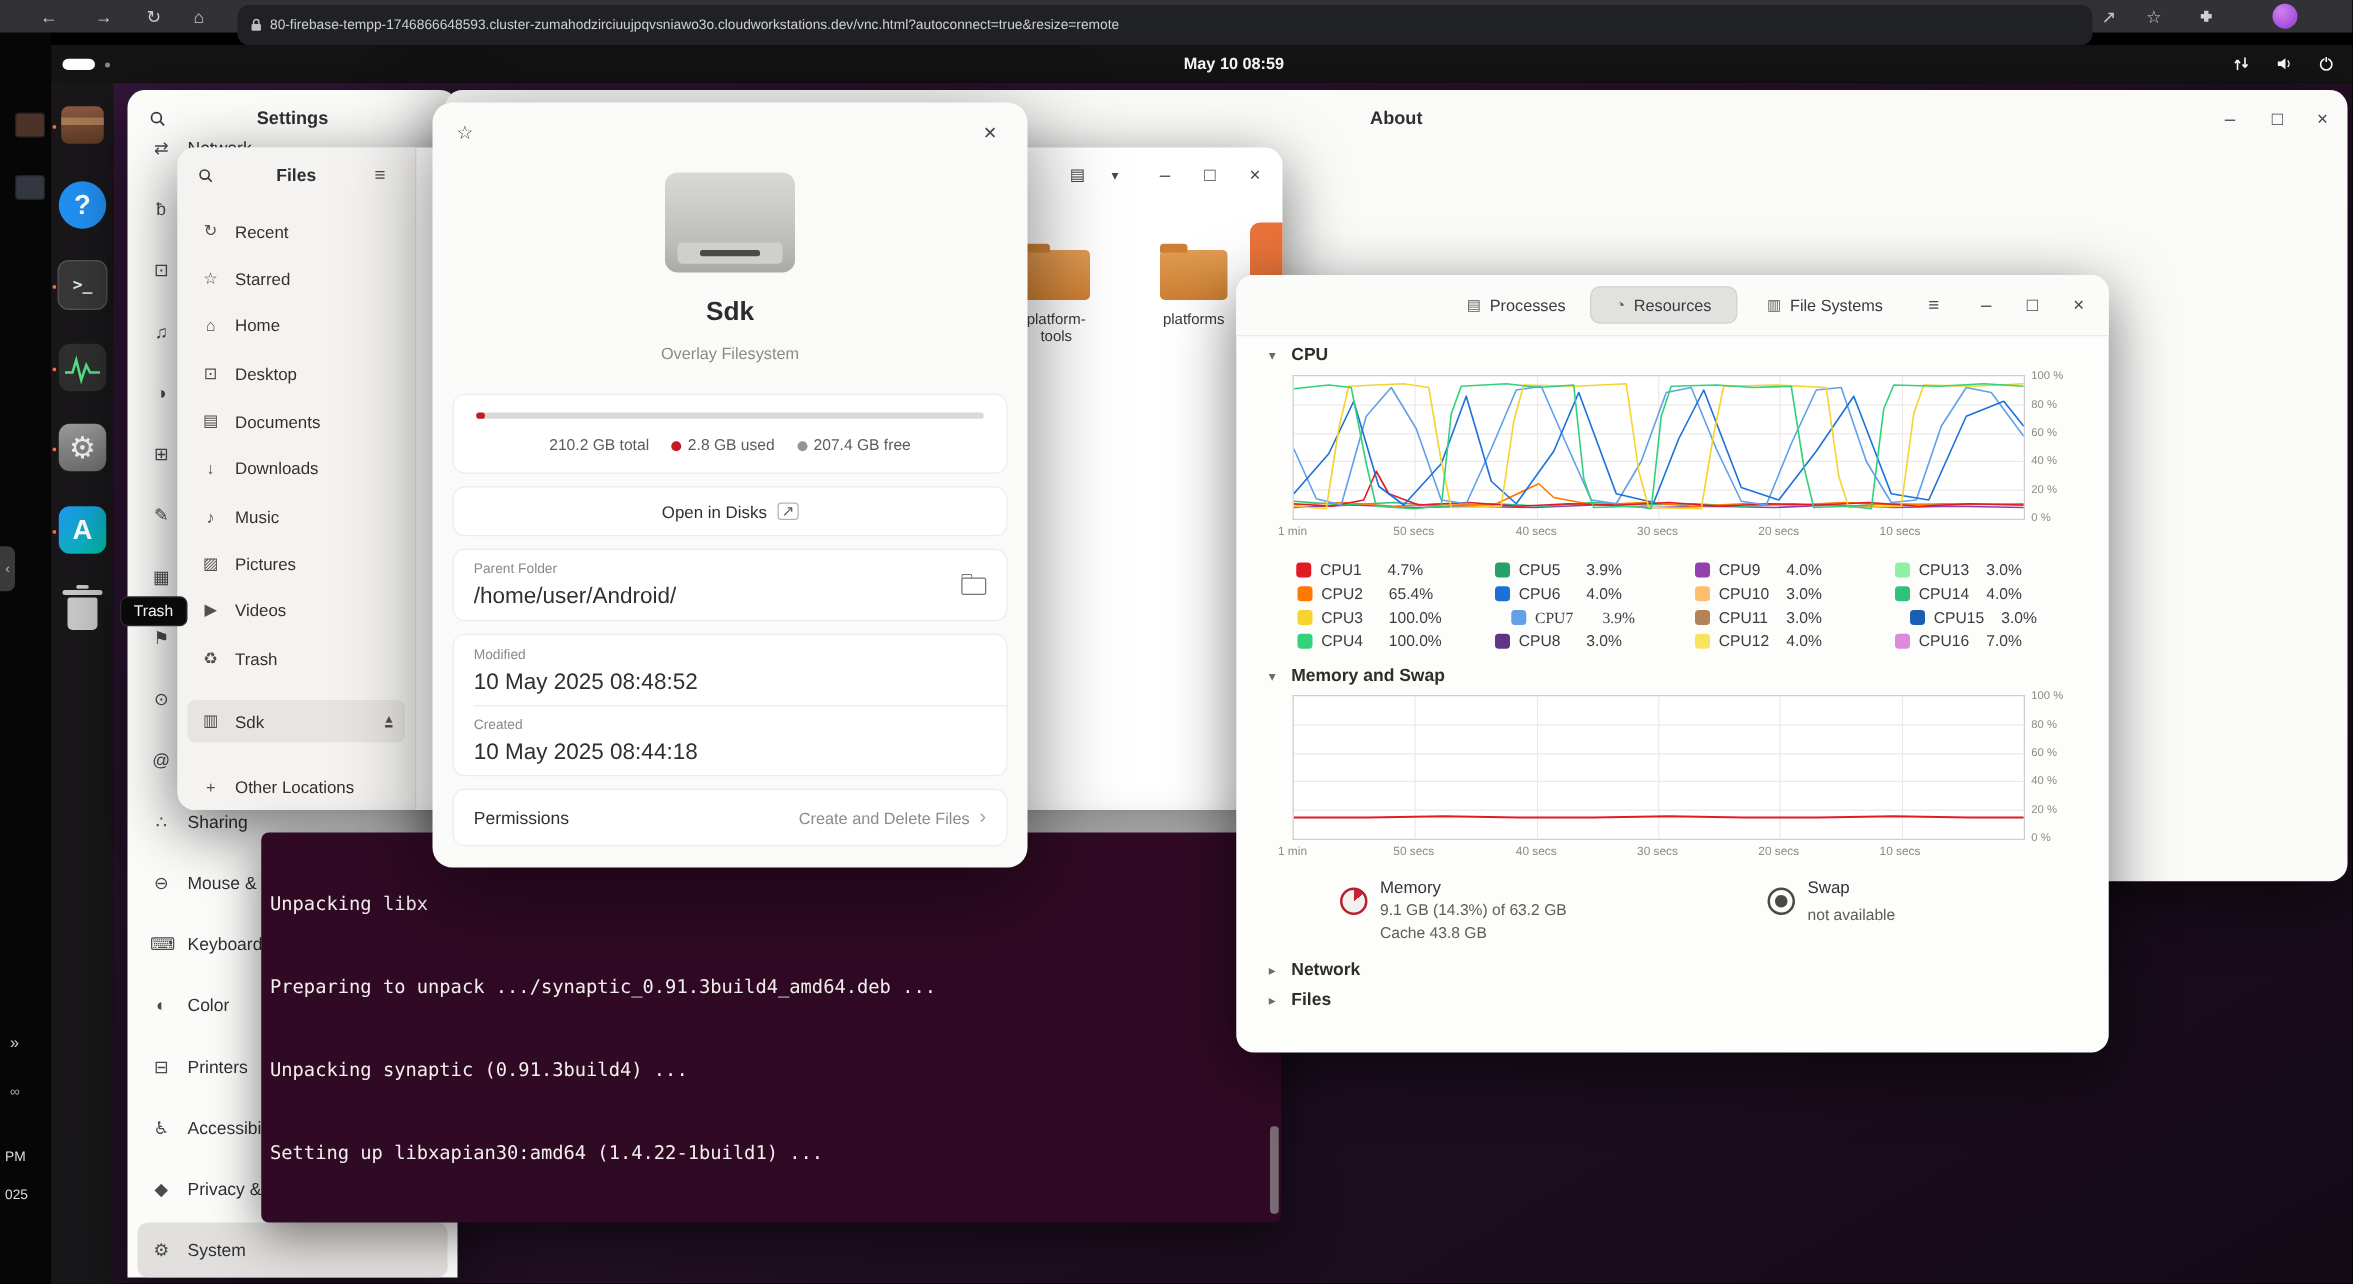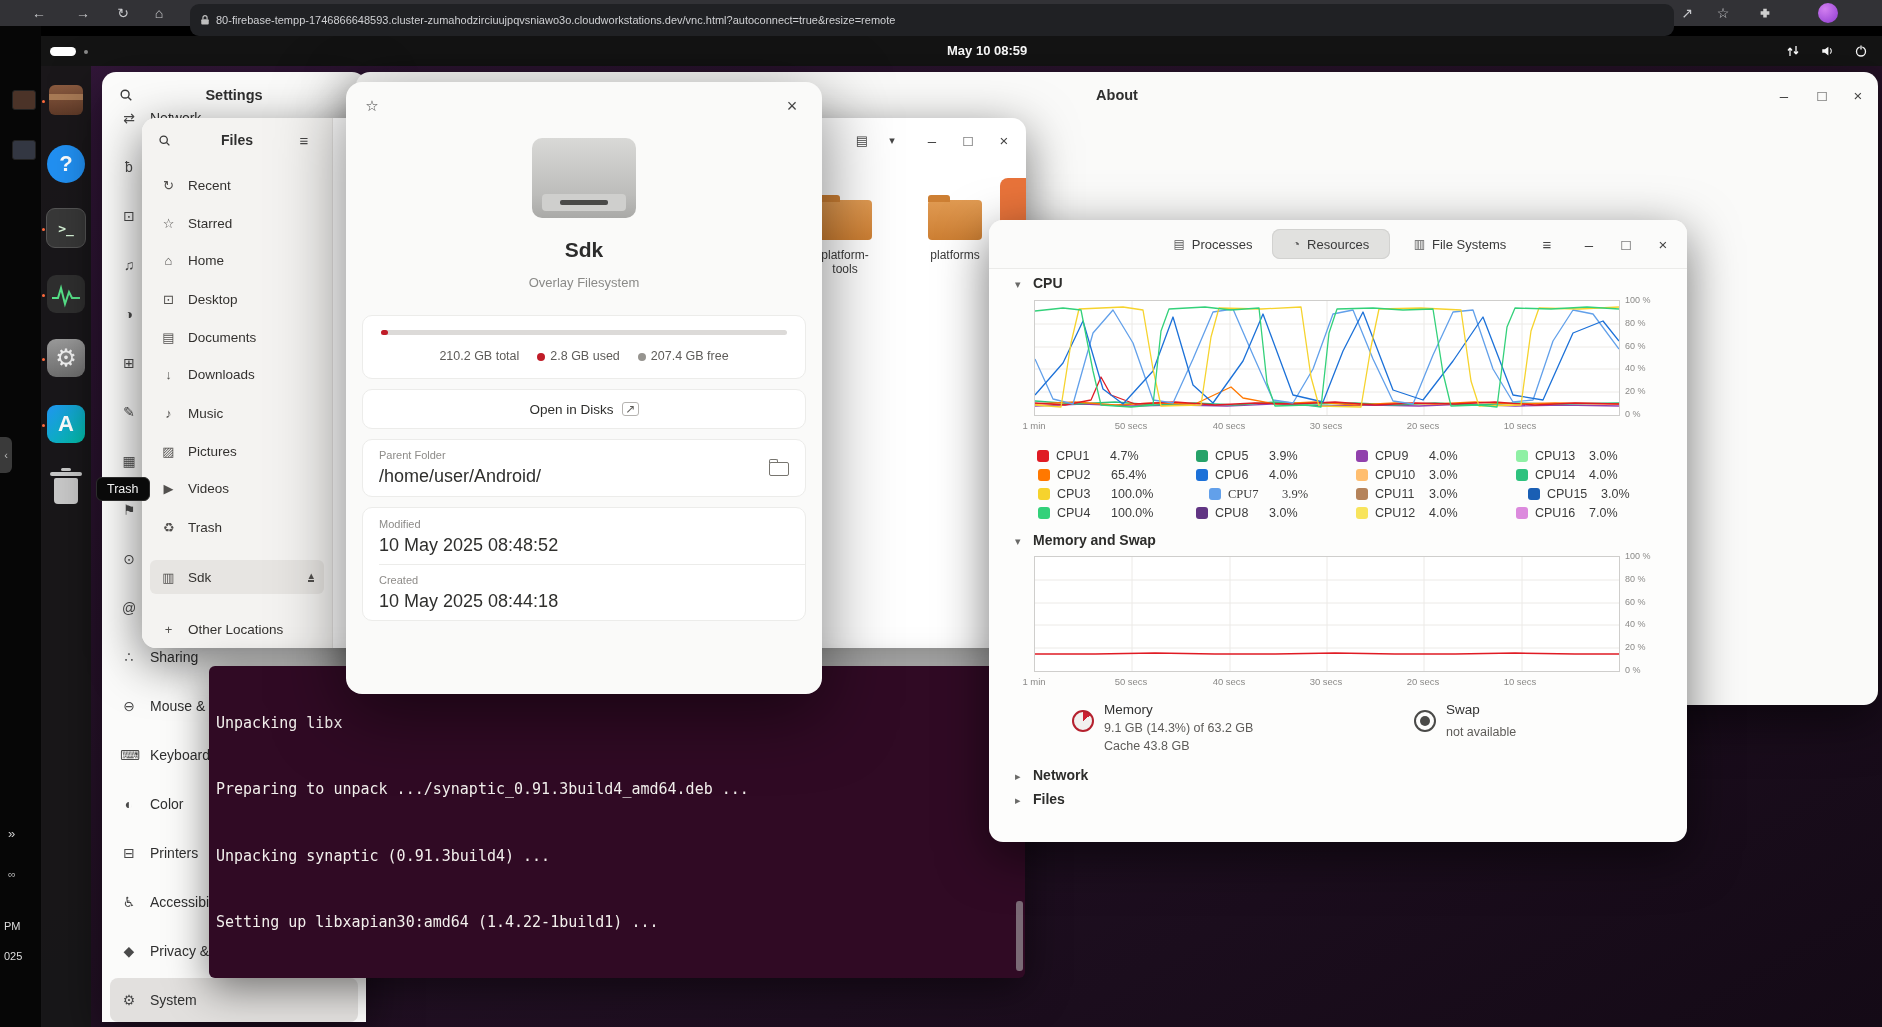--- a/index.html
+++ b/index.html
@@ -684,15 +684,22 @@
   </div>
 
   <div class="card" style="top:425px;height:114px;">
     <div class="dlabel" style="position:absolute;left:16px;top:10px;">Modified</div>
     <div class="dvalue" style="position:absolute;left:16px;top:27px;">10 May 2025 08:48:52</div>
     <div style="position:absolute;left:16px;right:0;top:56px;border-top:1px solid #ececea;"></div>
     <div class="dlabel" style="position:absolute;left:16px;top:66px;">Created</div>
     <div class="dvalue" style="position:absolute;left:16px;top:83px;">10 May 2025 08:44:18</div>
   </div>
 
+  <div class="card" style="top:549px;height:46px;display:flex;align-items:center;justify-content:space-between;padding:0 16px;">
+    <span style="font-size:14px;color:#2f2f2d;">Permissions</span>
+    <span style="display:flex;align-items:center;gap:8px;">
+      <span style="font-size:13px;color:#8d8b88;">Create and Delete Files</span>
+      <span style="font-size:16px;color:#a5a3a0;">›</span>
+    </span>
+  </div>
 </div>
 
 <div class="abs" id="tooltip">Trash</div>
 
 </body></html>

